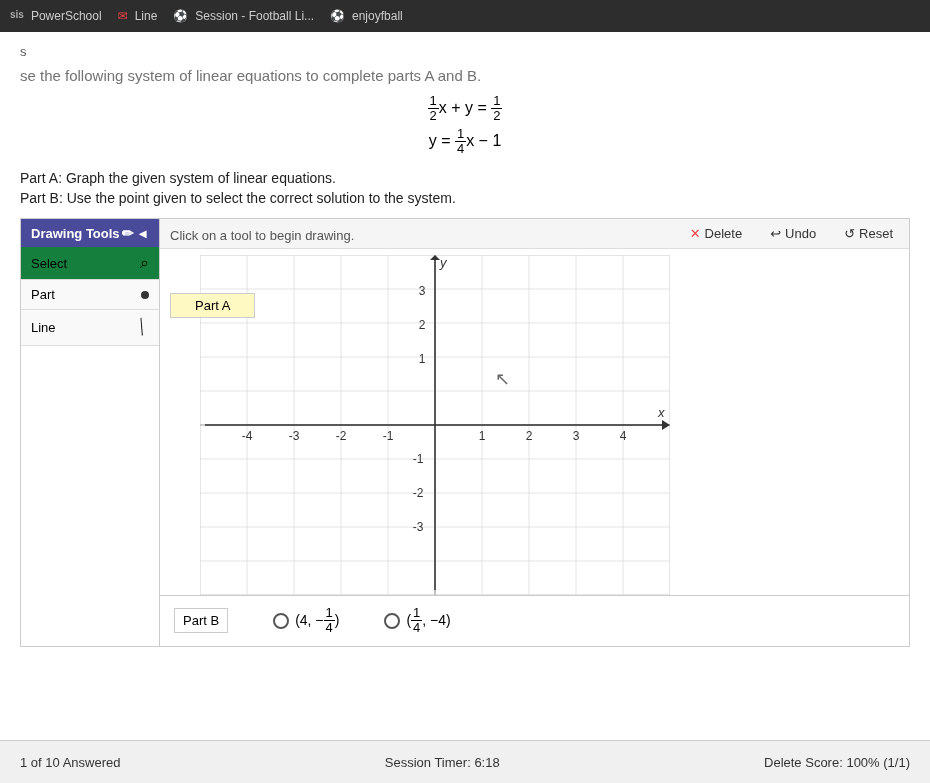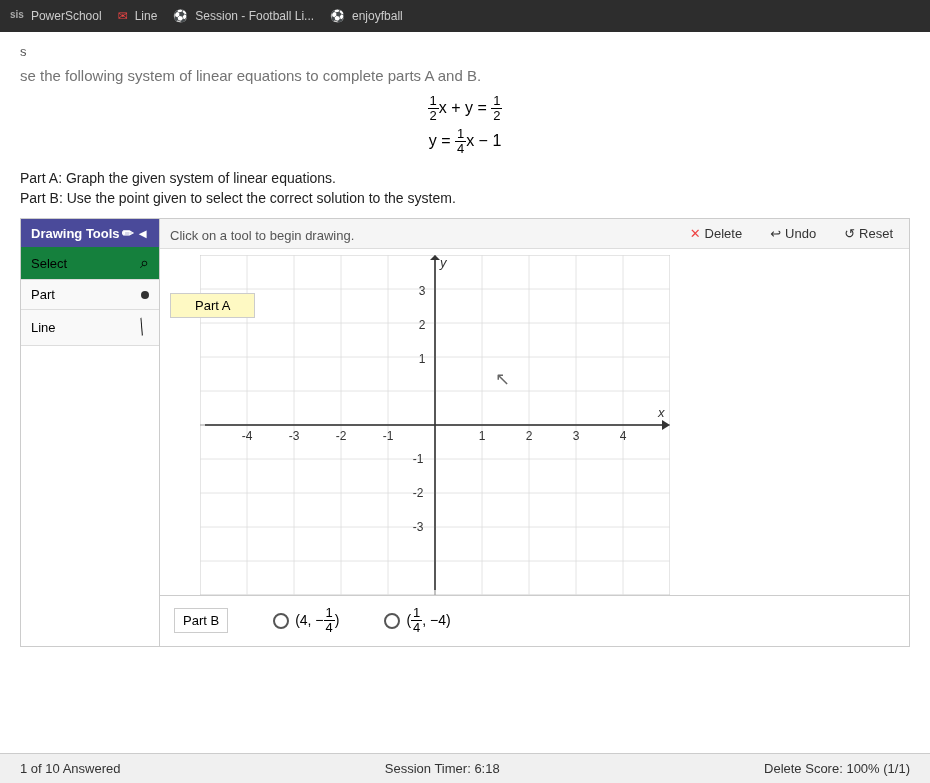--- a/index.html
+++ b/index.html
@@ -204,21 +204,21 @@
       bottom: 0;
       left: 0;
       right: 0;
       background: #f0f0f0;
       border-top: 1px solid #ccc;
       padding: 6px 20px;
       display: flex;
       justify-content: space-between;
       font-size: 13px;
       color: #333;
-      height: 30px;
+      height: 43px;
       align-items: center;
     }
 
     
     .frac {
       display: inline-flex;
       flex-direction: column;
       align-items: center;
       vertical-align: middle;
       font-size: 14px;

